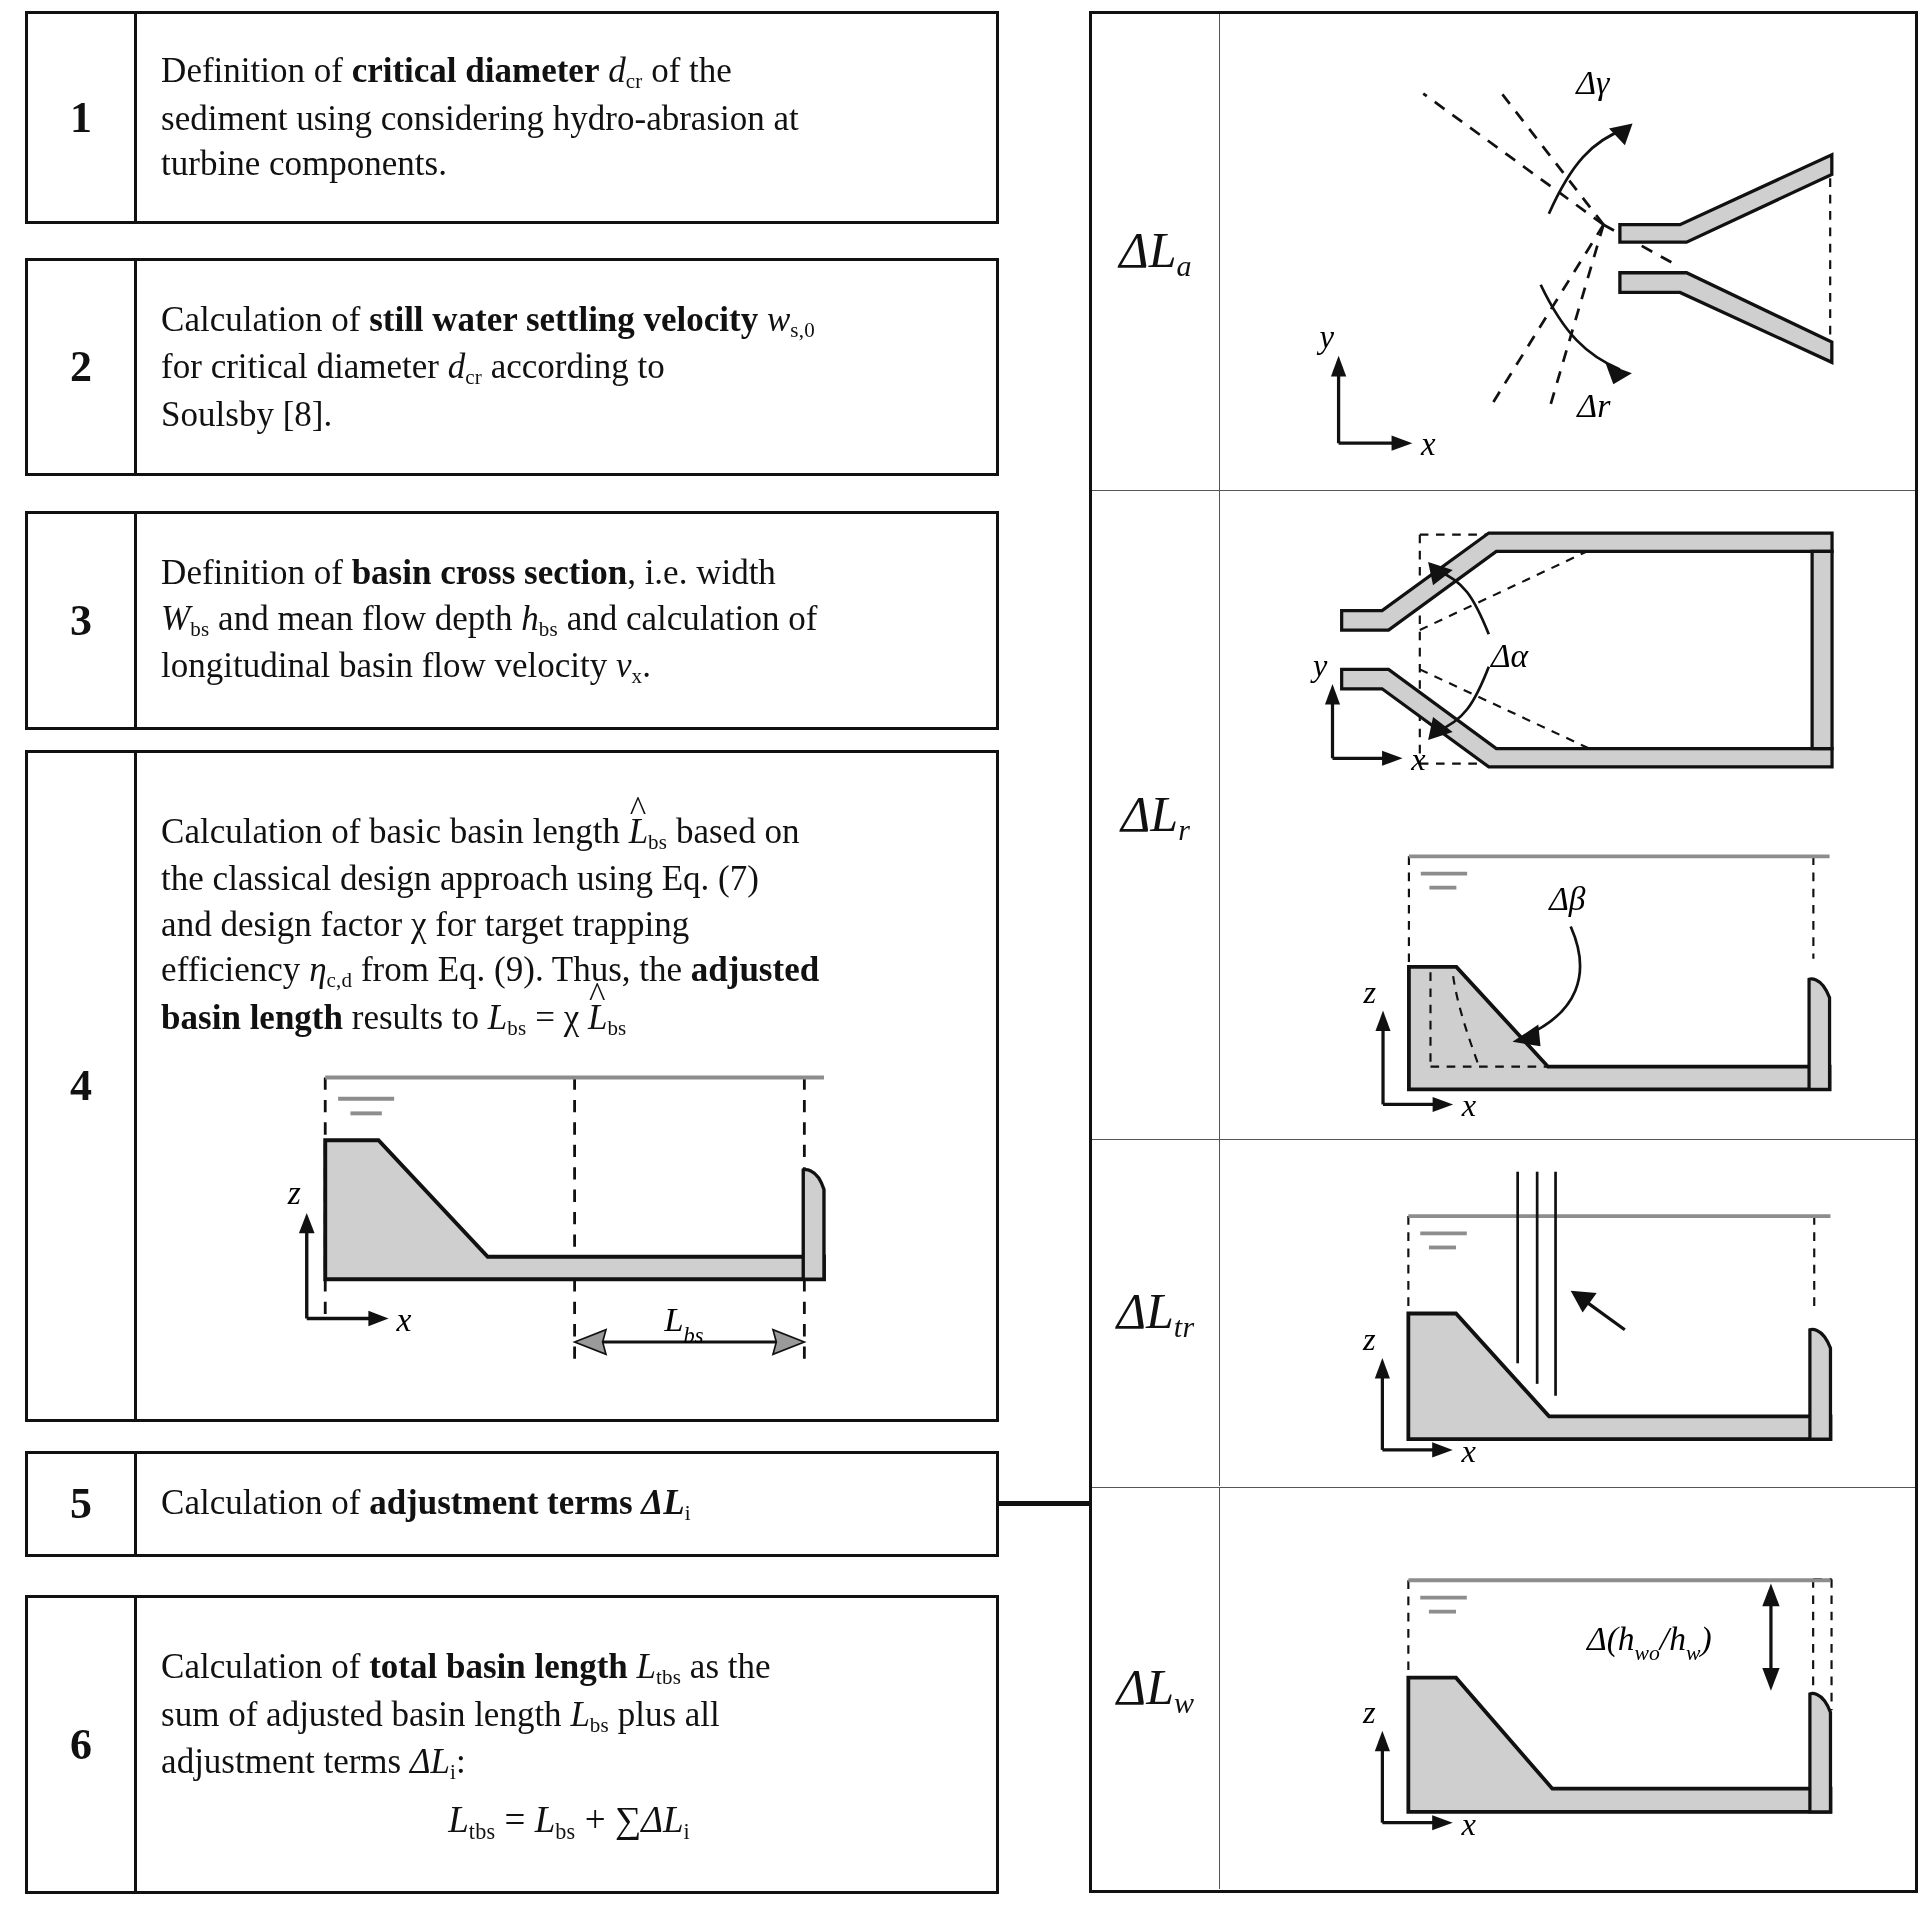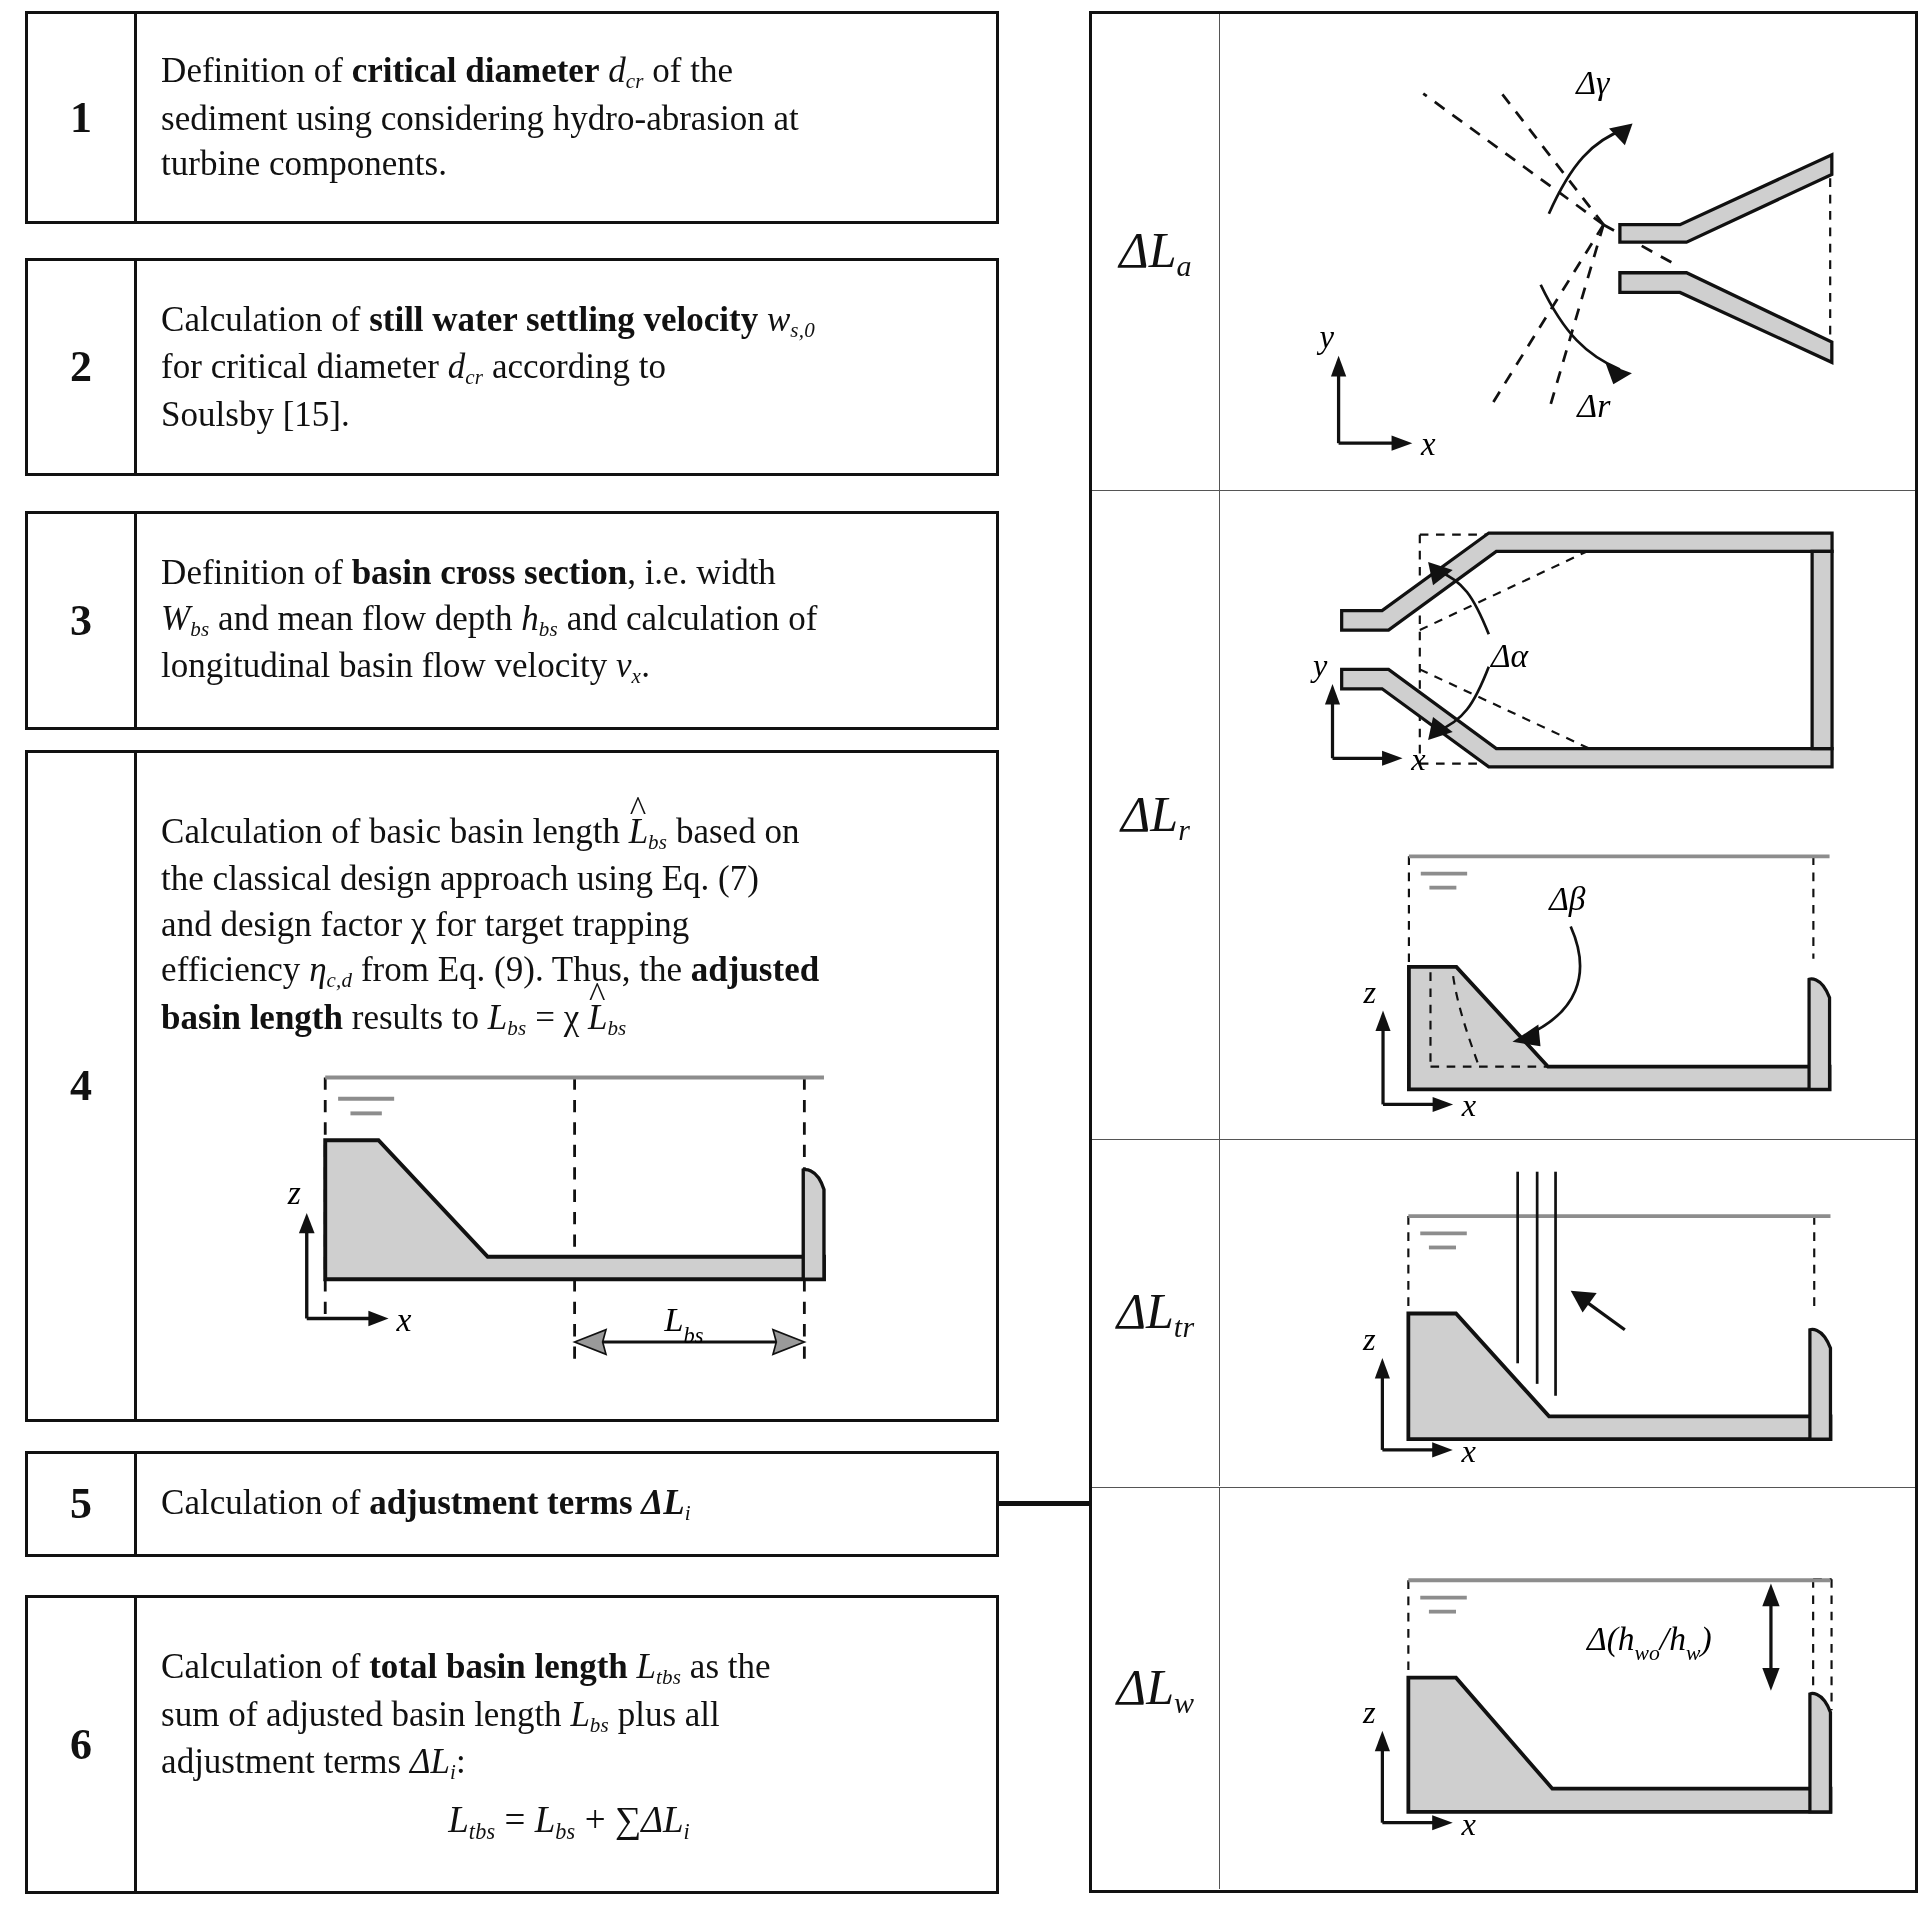--- a/index.html
+++ b/index.html
@@ -20,21 +20,21 @@
     box-sizing:border-box;flex:1;
     border:3.9px solid #111;background:#fff;
     margin-left:-3.9px;
     display:flex;flex-direction:column;justify-content:center;
     padding:12.3px 19px 12.3px 25px;
     position:relative;
   }
   .txt{font-size:35px;line-height:1.30;}
   .b{font-weight:700;}
   .it{font-style:italic;}
-  sub{font-size:0.60em;font-style:italic;vertical-align:-0.30em;letter-spacing:0.2px;}
+  sub{font-size:0.60em;vertical-align:-0.30em;letter-spacing:0.2px;}
   .mathline{font-size:37px;text-align:center;margin-top:11px;}
   .hatv{position:relative;display:inline-block;}
   .hatv::after{
     content:"^";position:absolute;left:0.03em;top:-0.62em;
     font-size:1.0em;font-style:normal;font-weight:400;
   }
 
   
   #rpanel{position:absolute;left:1089px;top:11.2px;width:829px;height:1882px;
           box-sizing:border-box;border:3.9px solid #111;background:#fff;}
@@ -75,21 +75,21 @@
       </div>
     </div>
   </div>
 
   <div class="step" style="left:25px; top:258px; width:974px; height:218px;">
     <div class="numcell">2</div>
     <div class="bodycell">
       <div class="txt">
         <div>Calculation of <span class="b">still water settling velocity</span> <span class="it">w</span><sub>s,0</sub></div>
         <div>for critical diameter <span class="it">d</span><sub>cr</sub> according to</div>
-        <div>Soulsby [15].</div>
+        <div>Soulsby [8].</div>
       </div>
     </div>
   </div>
 
   <div class="step" style="left:25px; top:511px; width:974px; height:219px;">
     <div class="numcell">3</div>
     <div class="bodycell">
       <div class="txt">
         <div>Definition of <span class="b">basin cross section</span>, i.e. width</div>
         <div><span class="it">W</span><sub>bs</sub> and mean flow depth <span class="it">h</span><sub>bs</sub> and calculation of</div>

